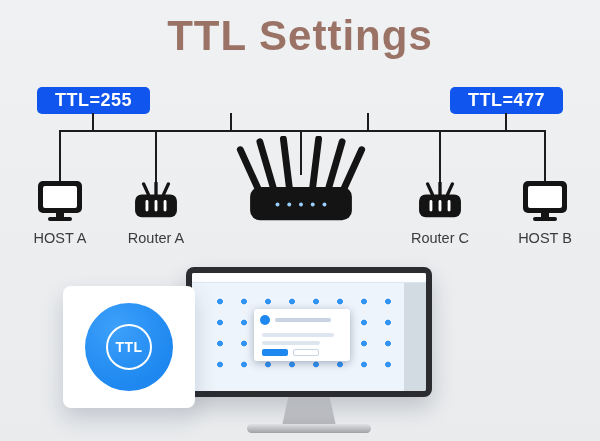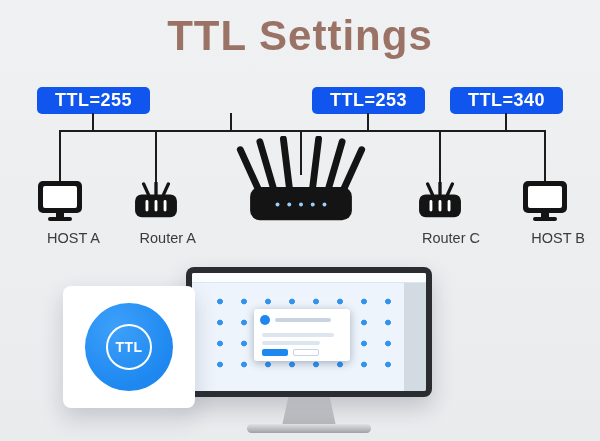--- a/index.html
+++ b/index.html
@@ -28,21 +28,21 @@
   }
 
   .line { position: absolute; background: var(--line-dark, #1c1c1c); z-index: 1; }
   .line.v { width: 2px; }
   .line.h { height: 2px; }
 
   .device { position: absolute; z-index: 2; line-height: 0; }
 
   .device-label {
     position: absolute; top: 230px; height: 18px;
-    font-size: 14.5px; color: #3b3b3b; text-align: right; z-index: 2;
+    font-size: 14.5px; color: #3b3b3b; text-align: center; z-index: 2;
   }
 
   
   .imac {
     position: absolute; left: 186px; top: 267px; width: 246px; height: 130px;
     background: #2b2c30; border-radius: 8px; padding: 6px; z-index: 3;
     box-shadow: 0 10px 22px rgba(40,50,70,.22);
   }
   .screen { position: relative; width: 100%; height: 100%; background: #eef4fb; border-radius: 2px; overflow: hidden; }
   .screen-topbar { position: absolute; top: 0; left: 0; right: 0; height: 10px; background: #fbfdff; border-bottom: 1px solid #dbe6f2; }
@@ -94,22 +94,21 @@
   }
 </style>
 </head>
 <body>
 
 <div class="stage">
 
   <h1 class="title">TTL Settings</h1>
 
   <div class="badge" style="left:37px">TTL=255</div>
-  <div class="badge" style="left:312px">TTL=253</div>
-  <div class="badge" style="left:450px">TTL=340</div>
+  <div class="badge" style="left:450px">TTL=477</div>
 
   <div class="line v" style="left:92px;top:113px;height:18px"></div>
   <div class="line v" style="left:230px;top:113px;height:18px"></div>
   <div class="line v" style="left:367px;top:113px;height:18px"></div>
   <div class="line v" style="left:505px;top:113px;height:18px"></div>
   <div class="line h" style="left:59px;top:130px;width:487px"></div>
   <div class="line v" style="left:59px;top:130px;height:52px"></div>
   <div class="line v" style="left:155px;top:130px;height:55px"></div>
   <div class="line v" style="left:300px;top:130px;height:45px"></div>
   <div class="line v" style="left:439px;top:130px;height:55px"></div>

